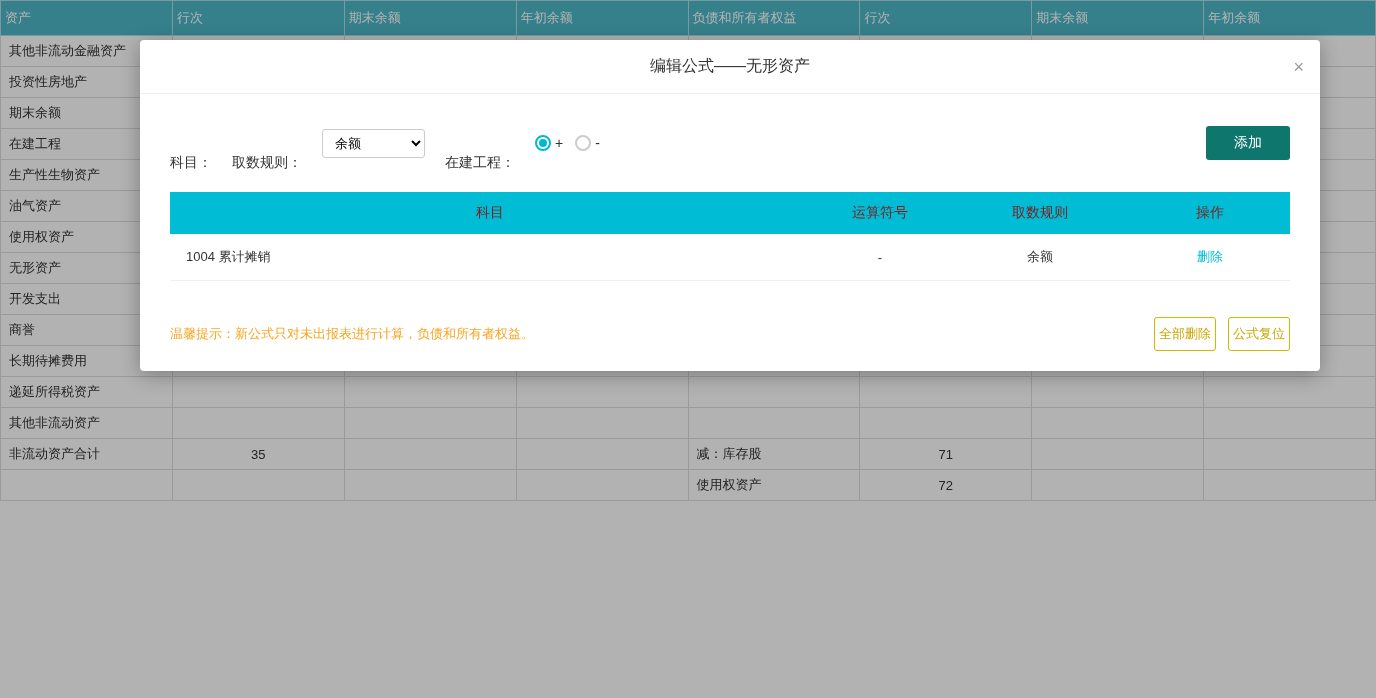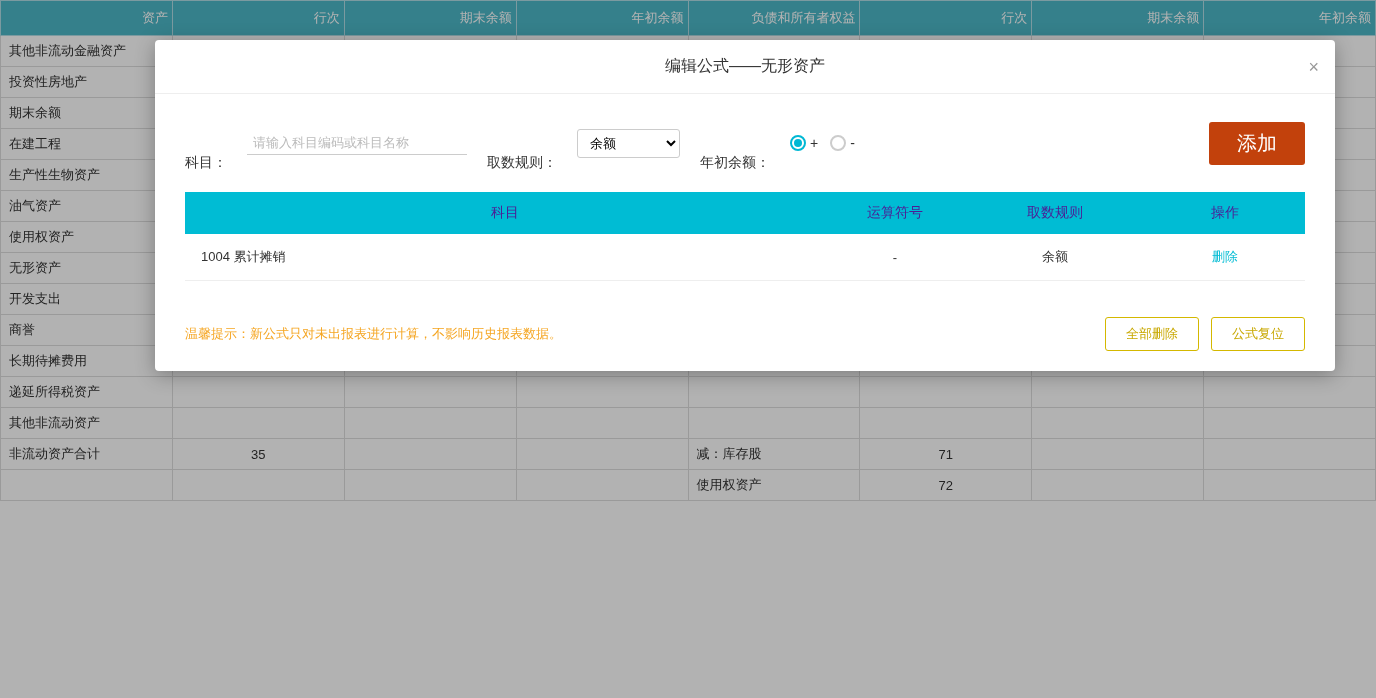--- a/index.html
+++ b/index.html
@@ -24,21 +24,21 @@
 
     .bg-table {
       width: 100%;
       border-collapse: collapse;
       table-layout: fixed;
     }
 
     .bg-table th {
       background: #4db8c8;
       color: #fff;
-      text-align: right;
+      text-align: left;
       padding: 8px 4px;
       border: 1px solid #b0dde5;
       font-weight: normal;
       font-size: 13px;
     }
 
     .bg-table td {
       text-align: center;
       padding: 6px 4px;
       border: 1px solid #ddd;
@@ -58,21 +58,21 @@
       width: 1376px;
       height: 698px;
       background: rgba(0,0,0,0.3);
       z-index: 10;
     }
 
     
     .modal {
       position: absolute;
       top: 40px;
-      left: 155px;
+      left: 140px;
       width: 1180px;
       background: #fff;
       border-radius: 4px;
       box-shadow: 0 4px 20px rgba(0,0,0,0.3);
       z-index: 20;
       padding-bottom: 20px;
     }
 
     .modal-header {
       display: flex;
@@ -181,43 +181,43 @@
     .radio-circle.unchecked {
       border: 2px solid #ccc;
     }
 
     .radio-label {
       font-size: 14px;
       color: #333;
     }
 
     .btn-add {
-      background: #c2410c;
+      background: #0f766e;
       color: #fff;
       border: none;
       border-radius: 3px;
       padding: 8px 28px;
-      font-size: 20px;
+      font-size: 14px;
       cursor: pointer;
       margin-left: auto;
     }
 
     
     .inner-table-wrapper {
       margin: 0 30px 20px 30px;
     }
 
     .inner-table {
       width: 100%;
       border-collapse: collapse;
     }
 
     .inner-table thead tr th {
       background: #00bcd4;
-      color: #4c1d95;
+      color: #7f1d1d;
       text-align: center;
       padding: 12px 8px;
       font-weight: normal;
       font-size: 14px;
     }
 
     .inner-table tbody tr td {
       text-align: center;
       padding: 14px 8px;
       border-bottom: 1px solid #eee;
@@ -251,21 +251,21 @@
 
     .footer-buttons {
       display: flex;
       gap: 12px;
     }
 
     .btn-outline {
       border: 1px solid #d4b800;
       background: #fff;
       color: #c8a800;
-      padding: 7px 20px;
+      padding: 7px 4px;
       border-radius: 3px;
       font-size: 13px;
       cursor: pointer;
     }
   </style>
 </head>
 <body>
 
 <div class="bg-table-wrapper">
   <table class="bg-table">
@@ -440,34 +440,33 @@
 
 <div class="modal">
 
   <div class="modal-header">
     <span class="modal-title">编辑公式——无形资产</span>
     <button class="modal-close">×</button>
   </div>
 
   <div class="form-row">
     <span class="form-label">科目：</span>
-    <input class="form-input" type="text" placeholder="请输入科目编码或科目名称" style="">
 
     <span class="form-label">取数规则：</span>
     <div class="form-select-group">
       <select class="form-select">
         <option>余额</option>
         <option>借方</option>
         <option>贷方</option>
         <option>借方发生额</option>
         <option>贷方发生额</option>
       </select>
     </div>
 
-    <span class="form-label">年初余额：</span>
+    <span class="form-label">在建工程：</span>
     <div class="radio-group">
       <div class="radio-item">
         <div class="radio-circle checked"></div>
         <span class="radio-label">+</span>
       </div>
       <div class="radio-item">
         <div class="radio-circle unchecked"></div>
         <span class="radio-label">-</span>
       </div>
     </div>
@@ -492,19 +491,19 @@
     <td>余额</td>
     <td>
       <a href="#" class="delete-link">删除</a>
     </td>
   </tr>
         </tbody>
     </table>
   </div>
 
   <div class="modal-footer">
-    <span class="footer-tip">温馨提示：新公式只对未出报表进行计算，不影响历史报表数据。</span>
+    <span class="footer-tip">温馨提示：新公式只对未出报表进行计算，负债和所有者权益。</span>
     <div class="footer-buttons">
       <button class="btn-outline">全部删除</button>
       <button class="btn-outline">公式复位</button>
     </div>
   </div>
 </div>
 
 </body></html>

